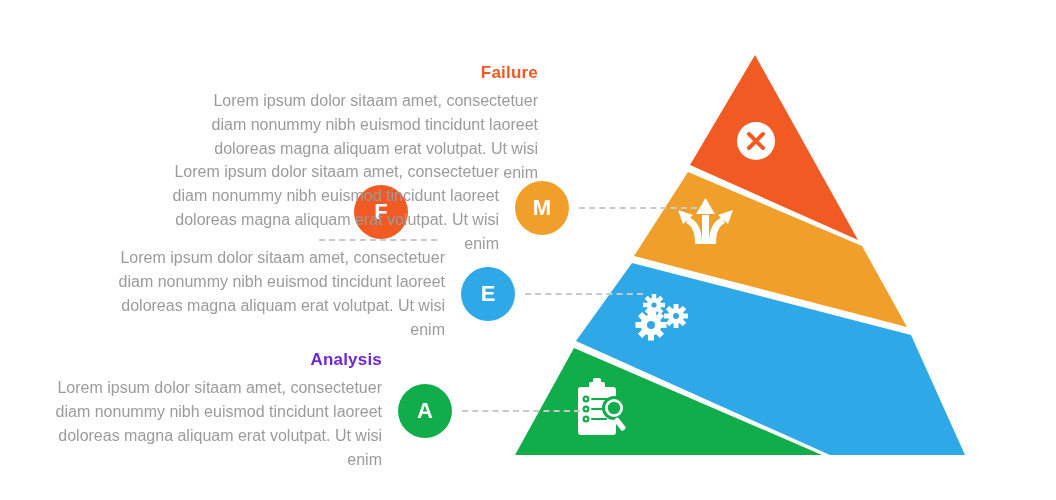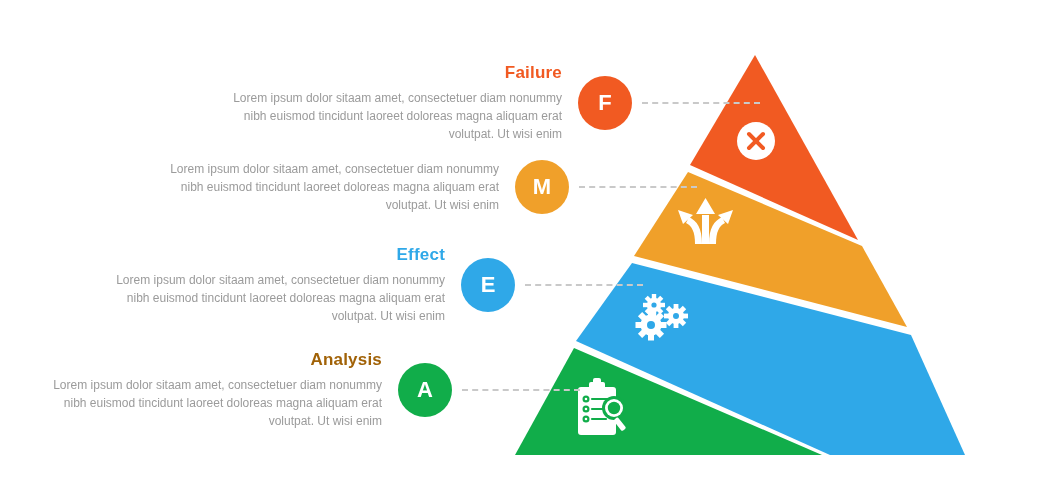--- a/index.html
+++ b/index.html
@@ -13,36 +13,36 @@
   #stage{position:absolute;inset:0;width:1056px;height:500px;}
 
   
   .row{position:absolute;display:flex;align-items:center;}
   .txtwrap{text-align:right;width:330px;}
   .ttl{
     font-size:17px;font-weight:bold;line-height:1.1;
     margin:0 0 6px 0;letter-spacing:.2px;
   }
   .desc{
-    font-size:12px;color:#9b9b9b;line-height:1.5;margin:0;
+    font-size:16px;color:#9b9b9b;line-height:1.5;margin:0;
     font-weight:normal;
   }
   .badge{
     width:54px;height:54px;border-radius:50%;
     display:flex;align-items:center;justify-content:center;
     color:#fff;font-size:22px;font-weight:bold;
     margin-left:16px;flex:none;
   }
   .dash{
     height:0;border-top:2px dashed #c9c9c9;
     margin-left:10px;flex:none;
   }
 
   
-  #row-failure {left:232px; top:64px;}
+  #row-failure {left:208px; top:64px;flex-direction:column;}
   #row-mode    {left:169px; top:160px;}
   #row-effect  {left:115px; top:246px;}
   #row-analysis{left: 52px; top:351px;}
 
   #row-failure  .dash{width:118px;}
   #row-mode     .dash{width:118px;}
   #row-effect   .dash{width:118px;}
   #row-analysis .dash{width:118px;}
 
   .pyr{position:absolute;left:0;top:0;}
@@ -157,32 +157,31 @@
       <p class="desc" style="color: rgb(155, 155, 155);">Lorem ipsum dolor sitaam amet, consectetuer diam nonummy  nibh euismod tincidunt laoreet doloreas magna aliquam erat volutpat. Ut wisi enim</p>
     </div>
     <div class="badge" style="background: rgb(240, 160, 42);">
       <span>M</span>
     </div>
     <div class="dash" style="border-top-color: rgb(201, 201, 201);"></div>
   </div>
 
   <div class="row" id="row-effect">
     <div class="txtwrap">
-      <p class="ttl" style="color: rgb(47, 168, 232);">Effect</p>
       <p class="desc" style="color: rgb(155, 155, 155);">Lorem ipsum dolor sitaam amet, consectetuer diam nonummy  nibh euismod tincidunt laoreet doloreas magna aliquam erat volutpat. Ut wisi enim</p>
     </div>
     <div class="badge" style="background: rgb(47, 168, 232);">
       <span>E</span>
     </div>
     <div class="dash" style="border-top-color: rgb(201, 201, 201);"></div>
   </div>
 
   <div class="row" id="row-analysis">
     <div class="txtwrap">
-      <p class="ttl" style="color: #a16207;">Analysis</p>
+      <p class="ttl" style="color: #6d28d9;">Analysis</p>
       <p class="desc" style="color: rgb(155, 155, 155);">Lorem ipsum dolor sitaam amet, consectetuer diam nonummy  nibh euismod tincidunt laoreet doloreas magna aliquam erat volutpat. Ut wisi enim</p>
     </div>
     <div class="badge" style="background: rgb(17, 173, 74);">
       <span>A</span>
     </div>
     <div class="dash" style="border-top-color: rgb(201, 201, 201);"></div>
   </div>
 
 </div>
 

